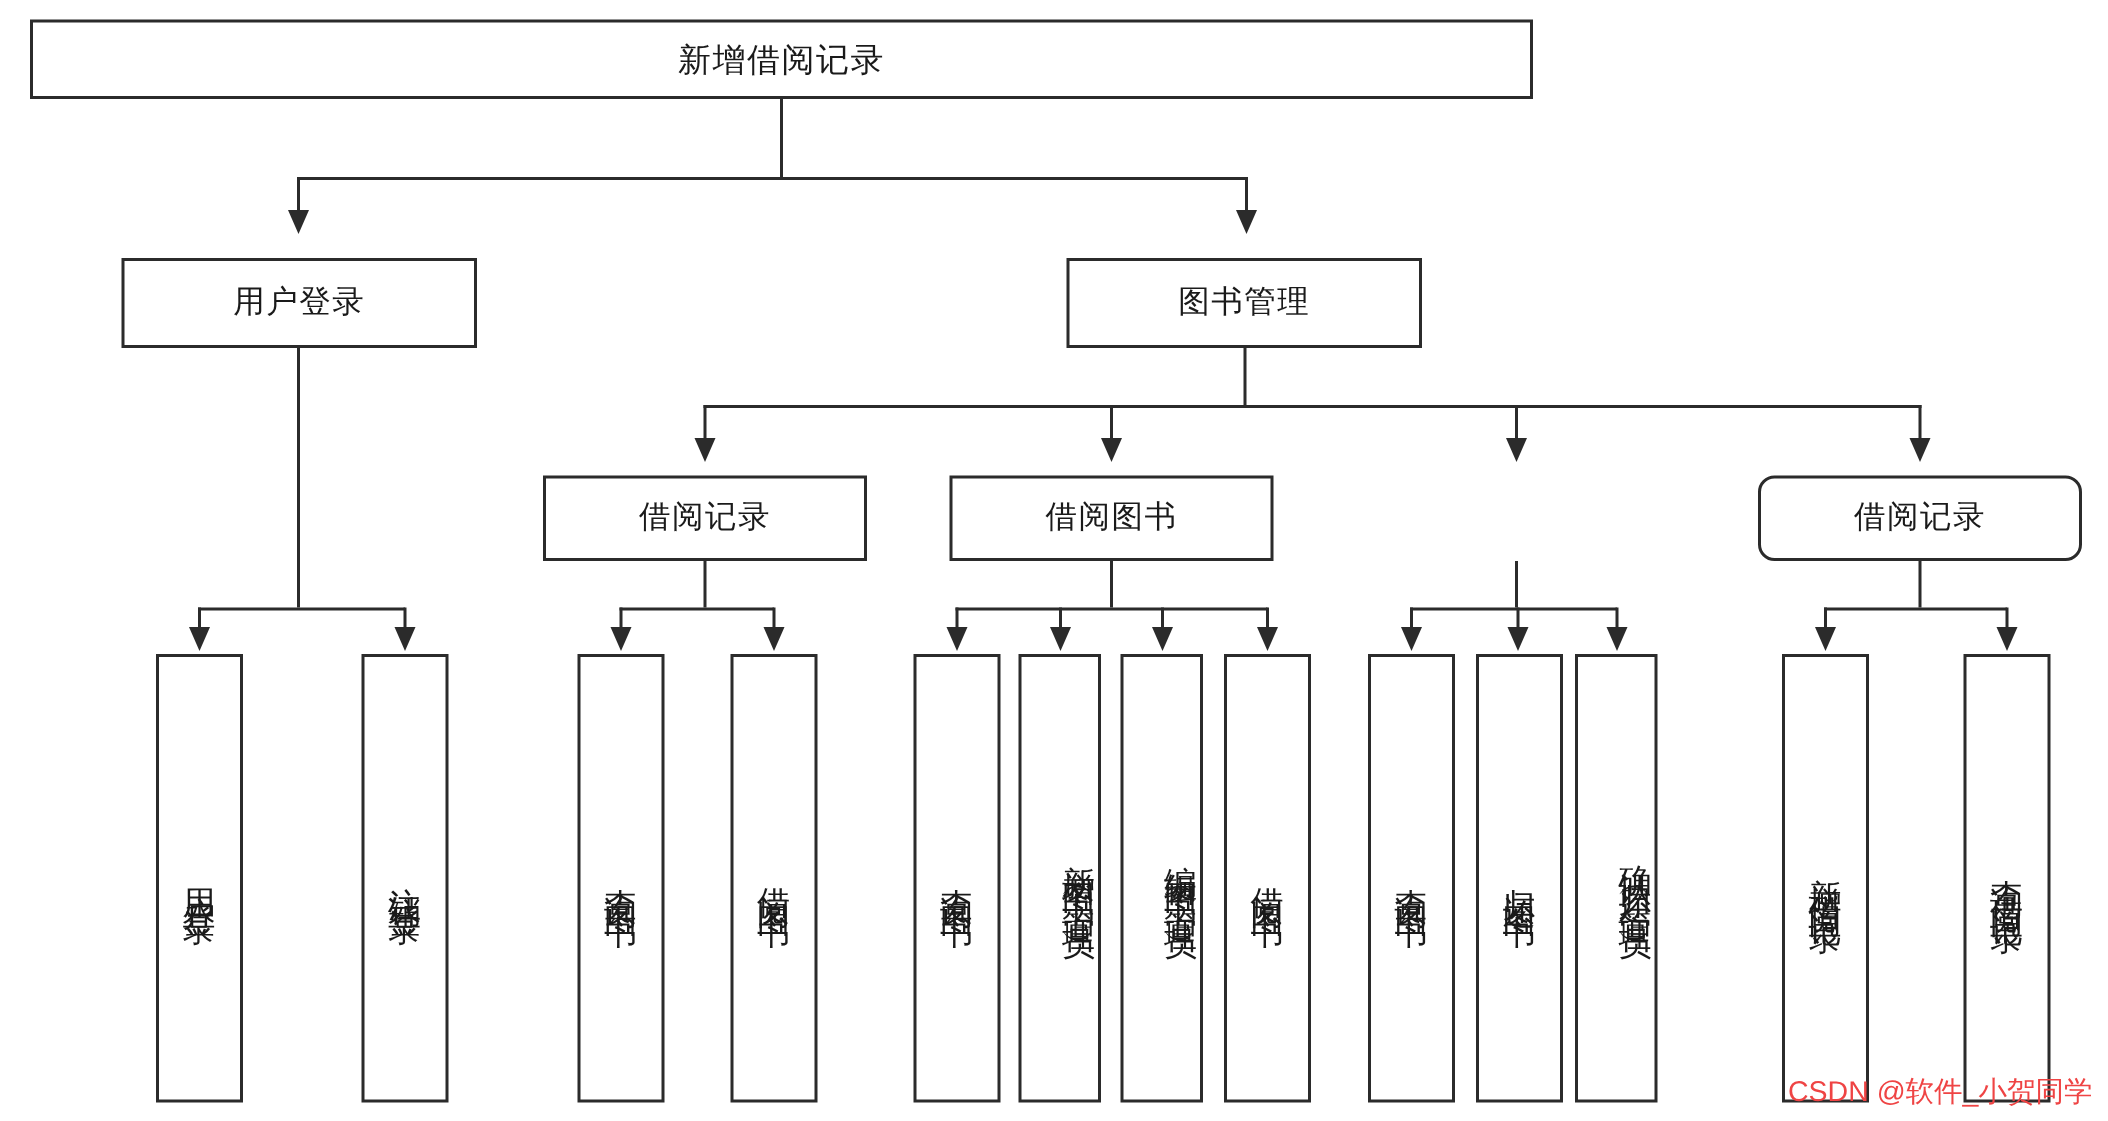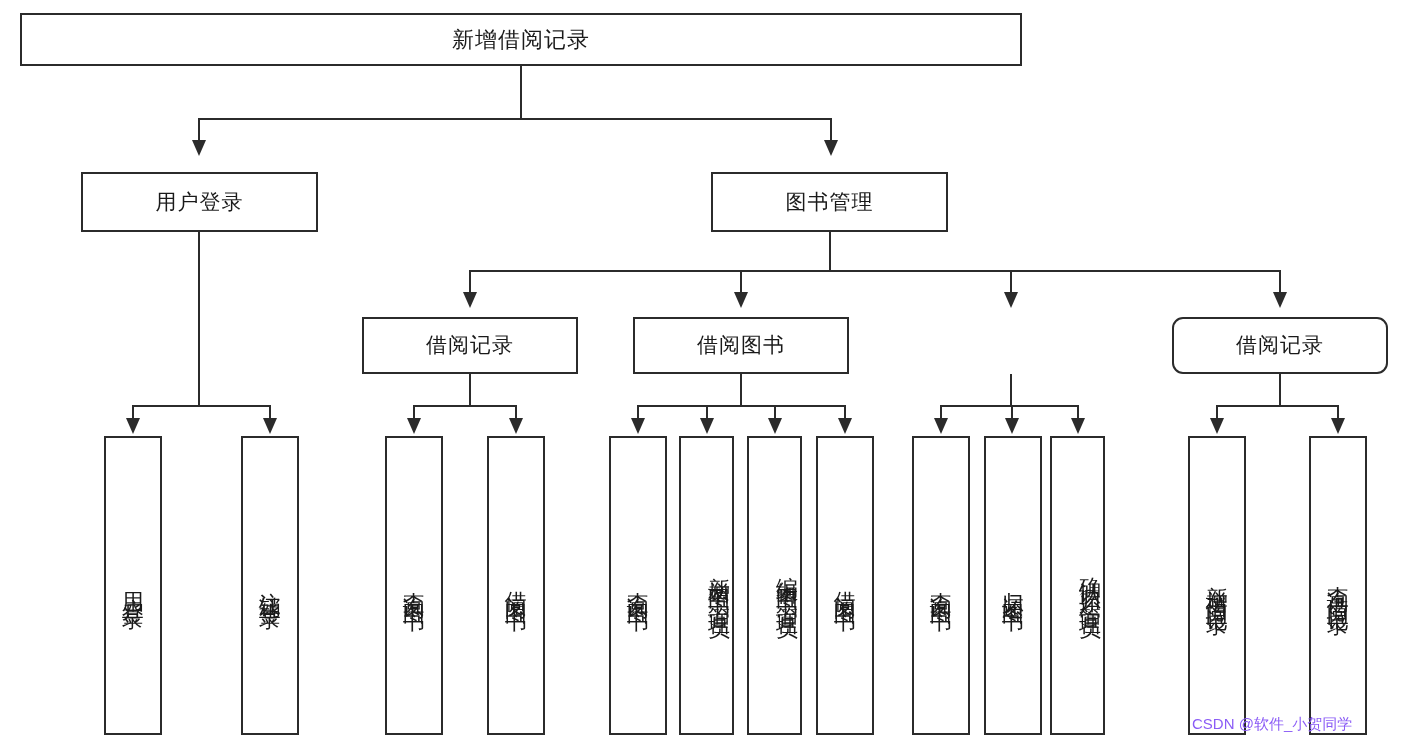--- a/index.html
+++ b/index.html
@@ -60,22 +60,22 @@
     width: 0;
     height: 0;
     border-left: 7px solid transparent;
     border-right: 7px solid transparent;
     border-top: 16px solid #2b2b2b;
   }
 
   
   #watermark {
     position: absolute;
-    font-size: 15px;
-    color: #8b5cf6;
+    font-size: 19px;
+    color: #ef4444;
     white-space: nowrap;
     user-select: none;
     pointer-events: none;
   }
 </style>
 </head>
 <body>
 
 <div id="canvas">
 

